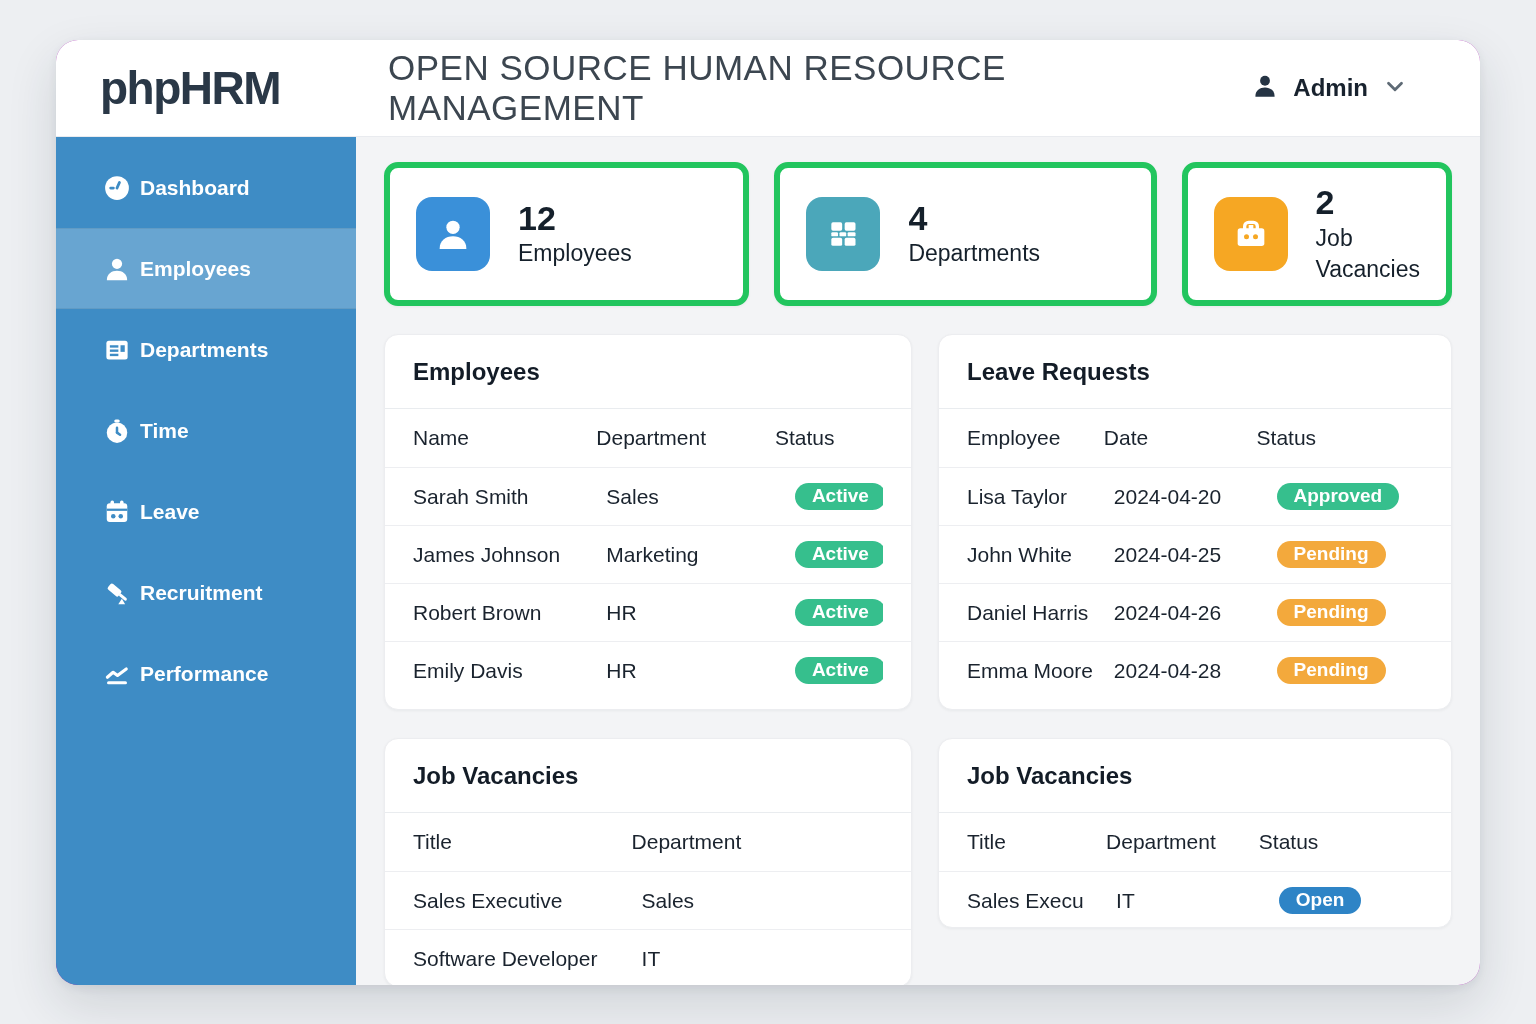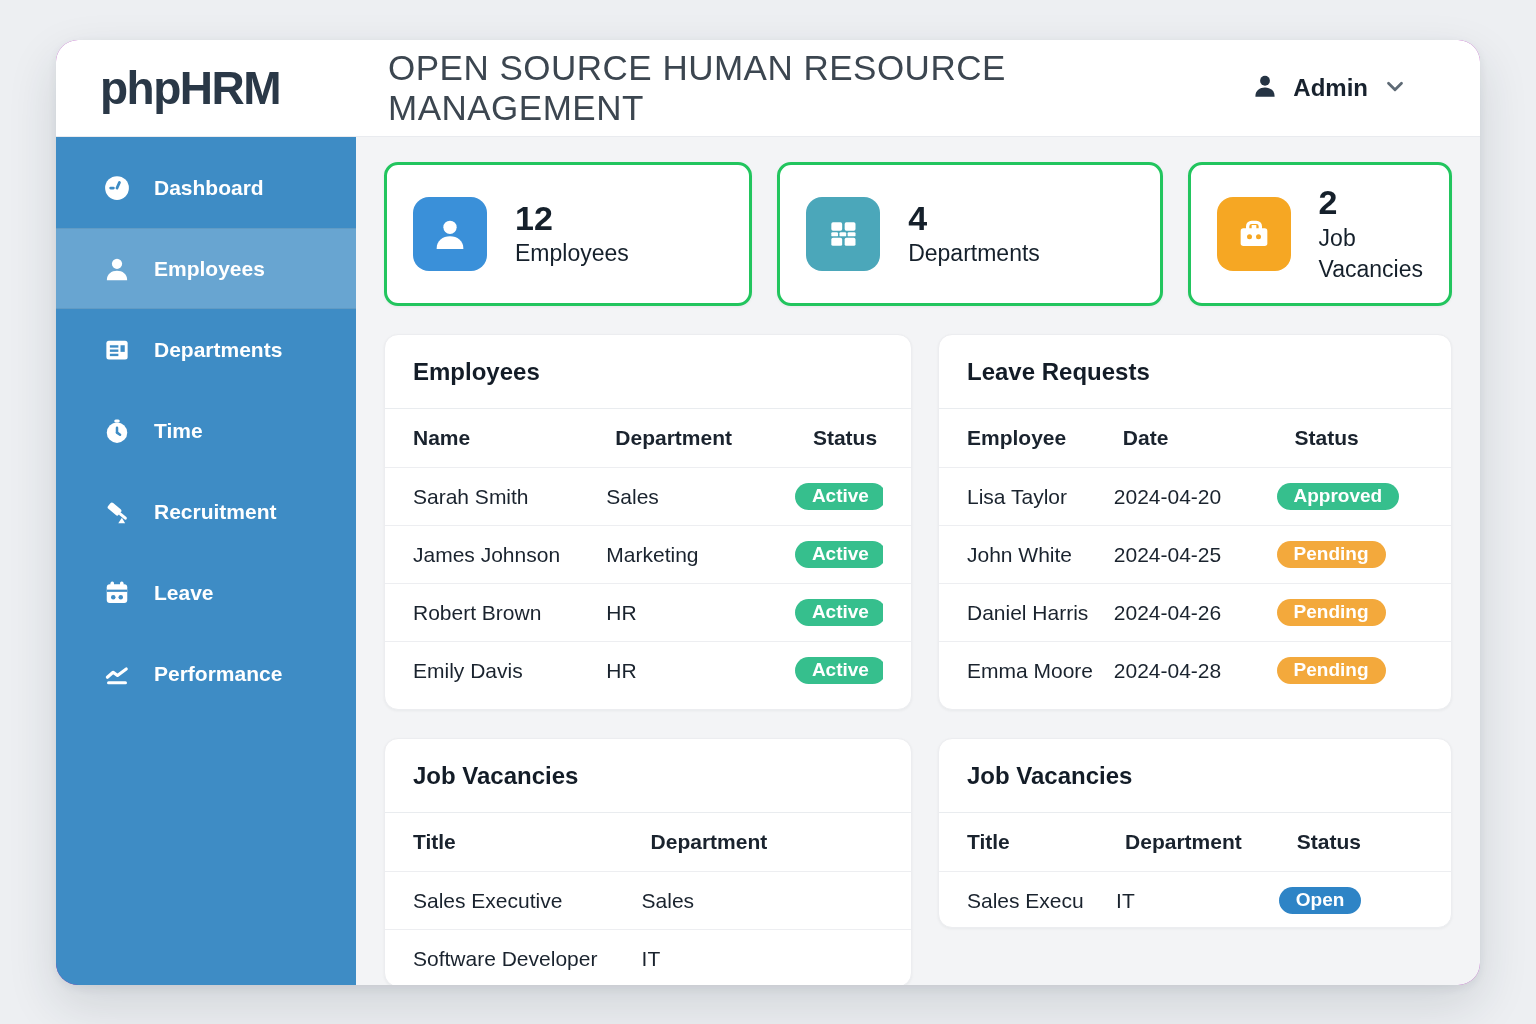--- a/index.html
+++ b/index.html
@@ -22,49 +22,49 @@
          border-bottom:1px solid #e9ebef; }
   .logo { width:300px; flex:0 0 300px; padding-left:44px;
           font-size:46px; font-weight:800; letter-spacing:-1.5px; color:#2a3847; }
   .hdr-title { font-size:35px; font-weight:500; letter-spacing:.5px; color:#3c4650;
                margin-left:32px; }
   .user { margin-left:auto; padding-right:72px; display:flex; align-items:center; gap:14px; cursor:pointer; }
   .user-name { font-size:24px; font-weight:600; color:#18222e; }
   
   .bdy { flex:1; display:flex; min-height:0; }
   aside { width:300px; flex:0 0 300px; background:#3E8CC5; padding-top:10px; }
-  .nav-item { height:81px; display:flex; align-items:center; gap:22px; padding-left:46px;
+  .nav-item { height:81px; display:flex; align-items:center; gap:8px; padding-left:46px;
               color:#fff; cursor:pointer; }
   .nav-item.active { background:rgba(255,255,255,.22);
                      box-shadow:inset 0 1px 0 rgba(0,0,0,.06), inset 0 -1px 0 rgba(0,0,0,.06); }
   .nav-icon { width:30px; height:30px; display:flex; align-items:center; justify-content:center; }
   .nav-label { font-size:21px; font-weight:600; }
   main { flex:1; background:#f3f4f6; padding:25px 28px; overflow:hidden; }
   
   .stats { display:flex; gap:25px; }
-  .stat-card { background:#fff; border-radius:14px; border:3px solid #22c55e;
+  .stat-card { background:#fff; border-radius:14px; border:6px solid #22c55e;
                box-shadow:0 1px 3px rgba(20,30,45,.05);
                height:144px; display:flex; align-items:center; padding:0 26px; gap:28px; }
   .s1{flex:376 0 0;} .s2{flex:397 0 0;} .s3{flex:242 0 0;}
   .stat-tile { width:74px; height:74px; border-radius:16px; flex:0 0 74px;
                display:flex; align-items:center; justify-content:center; }
   .stat-num { font-size:34px; font-weight:700; color:#15202b; line-height:1.15; }
   .stat-lbl { font-size:23px; color:#15202b; line-height:1.35; }
   
   .row2 { display:flex; gap:26px; margin-top:28px; }
   .card { background:#fff; border-radius:14px; border:1px solid #ecedf0;
           box-shadow:0 1px 3px rgba(20,30,45,.05); overflow:hidden; }
   .card-emp  { flex:526 0 0; height:376px; }
   .card-leave{ flex:512 0 0; height:376px; }
   .card-vacl { flex:526 0 0; height:249px; }
   .card-vacr { flex:512 0 0; height:190px; align-self:flex-start; }
   .card-title { height:74px; display:flex; align-items:center; padding:0 28px;
                 font-size:24px; font-weight:600; color:#131c27; border-bottom:1px solid #e9ecef; }
   .t-head, .t-row { display:flex; align-items:center; height:58px; padding:0 28px; }
-  .t-head { font-weight:700;gap:19px; }
+  .t-head { font-weight:400; }
   .t-row { border-top:1px solid #edeef1;gap:10px; }
   .t-cell { font-size:21px; color:#1a232e; padding-right:8px; white-space:nowrap; overflow:hidden; }
   .emp-t  .c0{width:39%;} .emp-t  .c1{width:38%;} .emp-t  .c2{flex:1;}
   .lev-t  .c0{width:30%;} .lev-t  .c1{width:33.5%;} .lev-t .c2{flex:1;}
   .vacl-t .c0{width:46.5%;} .vacl-t .c1{flex:1;}
   .vacr-t .c0{width:30.5%;} .vacr-t .c1{width:33.5%;} .vacr-t .c2{flex:1;}
   .badge { display:inline-block; padding:2px 17px; border-radius:20px;
            font-size:19px; font-weight:600; color:#fff; line-height:1.2;text-align:center; }
 </style>
 </head>
@@ -132,42 +132,42 @@
                 <rect x="9.8" y="2.8" width="4.4" height="2.4" rx="1.2" fill="#fff"></rect>
                 <circle cx="12" cy="13.3" r="8.2" fill="#fff"></circle>
                 <rect x="11" y="8.3" width="2" height="5.6" rx="1" fill="#3E8CC5"></rect>
                 <rect x="11" y="12.3" width="5" height="2" rx="1" fill="#3E8CC5" transform="rotate(35 12 13.3)"></rect>
               </svg>
             </span>
             <span class="nav-label">Time</span>
           </div>
           <div class="nav-item">
             <span class="nav-icon">
+              <svg width="30" height="30" viewBox="0 0 24 24">
+                <rect x="3.8" y="5" width="16.4" height="15" rx="2.4" fill="#fff"></rect>
+                <rect x="6.8" y="2.8" width="2.8" height="4.4" rx="1.3" fill="#fff"></rect>
+                <rect x="14.4" y="2.8" width="2.8" height="4.4" rx="1.3" fill="#fff"></rect>
+                <rect x="3.8" y="9.3" width="16.4" height="1.8" fill="#3E8CC5"></rect>
+                <circle cx="9" cy="15.3" r="1.8" fill="#3E8CC5"></circle>
+                <circle cx="15" cy="15.3" r="1.8" fill="#3E8CC5"></circle>
+              </svg>
+            </span>
+            <span class="nav-label">Leave</span>
+          </div>
+          <div class="nav-item">
+            <span class="nav-icon">
               <svg width="30" height="30" viewBox="0 0 24 24" fill="#fff">
                 <g transform="rotate(40 12 12)">
                   <rect x="3.5" y="8.5" width="11" height="6" rx="1.6"></rect>
                   <rect x="14" y="10.3" width="7.5" height="2.4" rx="1.2"></rect>
                 </g>
                 <path d="M13 21l5.5-.1-2.6-4.4z"></path>
               </svg>
             </span>
             <span class="nav-label">Recruitment</span>
-          </div>
-          <div class="nav-item">
-            <span class="nav-icon">
-              <svg width="30" height="30" viewBox="0 0 24 24">
-                <rect x="3.8" y="5" width="16.4" height="15" rx="2.4" fill="#fff"></rect>
-                <rect x="6.8" y="2.8" width="2.8" height="4.4" rx="1.3" fill="#fff"></rect>
-                <rect x="14.4" y="2.8" width="2.8" height="4.4" rx="1.3" fill="#fff"></rect>
-                <rect x="3.8" y="9.3" width="16.4" height="1.8" fill="#3E8CC5"></rect>
-                <circle cx="9" cy="15.3" r="1.8" fill="#3E8CC5"></circle>
-                <circle cx="15" cy="15.3" r="1.8" fill="#3E8CC5"></circle>
-              </svg>
-            </span>
-            <span class="nav-label">Leave</span>
           </div>
           <div class="nav-item">
             <span class="nav-icon">
               <svg width="30" height="30" viewBox="0 0 24 24">
                 <path d="M4.3 14.6l4.6-4 3.5 2.6 7-5.2" fill="none" stroke="#fff" stroke-width="2.5" stroke-linecap="round" stroke-linejoin="round"></path>
                 <rect x="4" y="17.8" width="16" height="2.4" rx="1.2" fill="#fff"></rect>
               </svg>
             </span>
             <span class="nav-label">Performance</span>
           </div>

